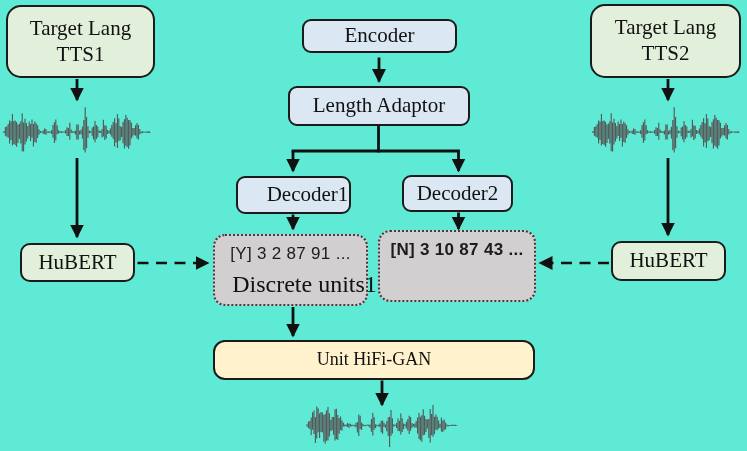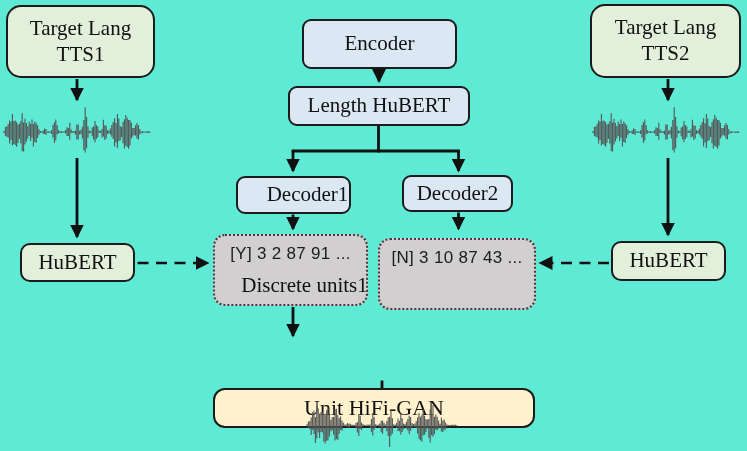--- a/index.html
+++ b/index.html
@@ -8,30 +8,30 @@
     font-family:"Liberation Serif",serif;color:#111;
   }
   .node{
     position:absolute;box-sizing:border-box;
     border:2px solid #1b1b1b;
     display:flex;align-items:center;justify-content:center;text-align:center;
     font-size:21px;line-height:1.22;white-space:pre-line;
   }
   .green{background:var(--green);border-radius:15px;border-width:2.5px;}
   .blue{background:var(--blue);border-radius:9px;}
-  .yellow{background:var(--yellow);border-radius:12px;font-size:22px;margin-top:48px;}
+  .yellow{background:var(--yellow);border-radius:12px;font-size:18px;}
   .gray{
     background:var(--gray);border:2px dotted #3f3f3f;border-radius:12px;
     flex-direction:column;justify-content:space-between;padding:8px 2px 5px 2px;
   }
   .units-line{
     font-family:"Liberation Sans",sans-serif;font-size:17px;color:#1c1c1c;
     letter-spacing:0.3px;white-space:nowrap;
   }
-  .units-label{font-size:21px;white-space:nowrap;margin-left:28px;}
+  .units-label{font-size:24px;white-space:nowrap;margin-left:28px;}
   .wf{position:absolute;}
   #connectors{position:absolute;left:0;top:0;pointer-events:none;}
 </style>
 </head>
 <body>
 
 <div id="stage">
 
   <svg id="connectors" width="747" height="451" viewBox="0 0 747 451">
     <defs>
@@ -59,34 +59,34 @@
       <path d="M609,263 L540,263" marker-end="url(#ah)"></path>
     </g>
   </svg>
 
   <div class="node green" style="left:6px;top:5px;width:149px;height:73px;">Target Lang
 TTS1</div>
 
   <div class="node green" style="left:590px;top:4px;width:151px;height:74px;">Target Lang
 TTS2</div>
 
-  <div class="node blue" style="left:302px;top:19px;width:155px;height:50px;">Encoder</div>
+  <div class="node blue" style="left:302px;top:19px;width:155px;height:34px;">Encoder</div>
 
-  <div class="node blue" style="left:288px;top:86px;width:182px;height:40px;">Length HuBERT</div>
+  <div class="node blue" style="left:288px;top:86px;width:182px;height:40px;">Length Adaptor</div>
 
   <div class="node blue" style="left:236px;top:176px;width:115px;height:38px;padding-left:28px;">Decoder1</div>
 
   <div class="node blue" style="left:402px;top:175px;width:111px;height:37px;">Decoder2</div>
 
   <div class="node gray" style="left:213px;top:234px;width:155px;height:72px;">
     <span class="units-line">[Y] 3 2 87 91 ...</span>
     <span class="units-label">Discrete units1</span>
   </div>
 
-  <div class="node gray" style="left:378px;top:238px;width:158px;height:72px;">
+  <div class="node gray" style="left:378px;top:230px;width:158px;height:72px;font-weight:bold;">
     <span class="units-line">[N] 3 10 87 43 ...</span>
   </div>
 
   <div class="node green" style="left:20px;top:243px;width:115px;height:39px;border-radius:10px;">HuBERT</div>
 
   <div class="node green" style="left:611px;top:241px;width:115px;height:40px;border-radius:10px;">HuBERT</div>
 
   <div class="node yellow" style="left:213px;top:340px;width:322px;height:40px;">Unit HiFi-GAN</div>
 
   <div class="wf" style="left:3px;top:104px;width:149px;height:54px;"><svg width="149" height="54" viewBox="0 0 149 54">

